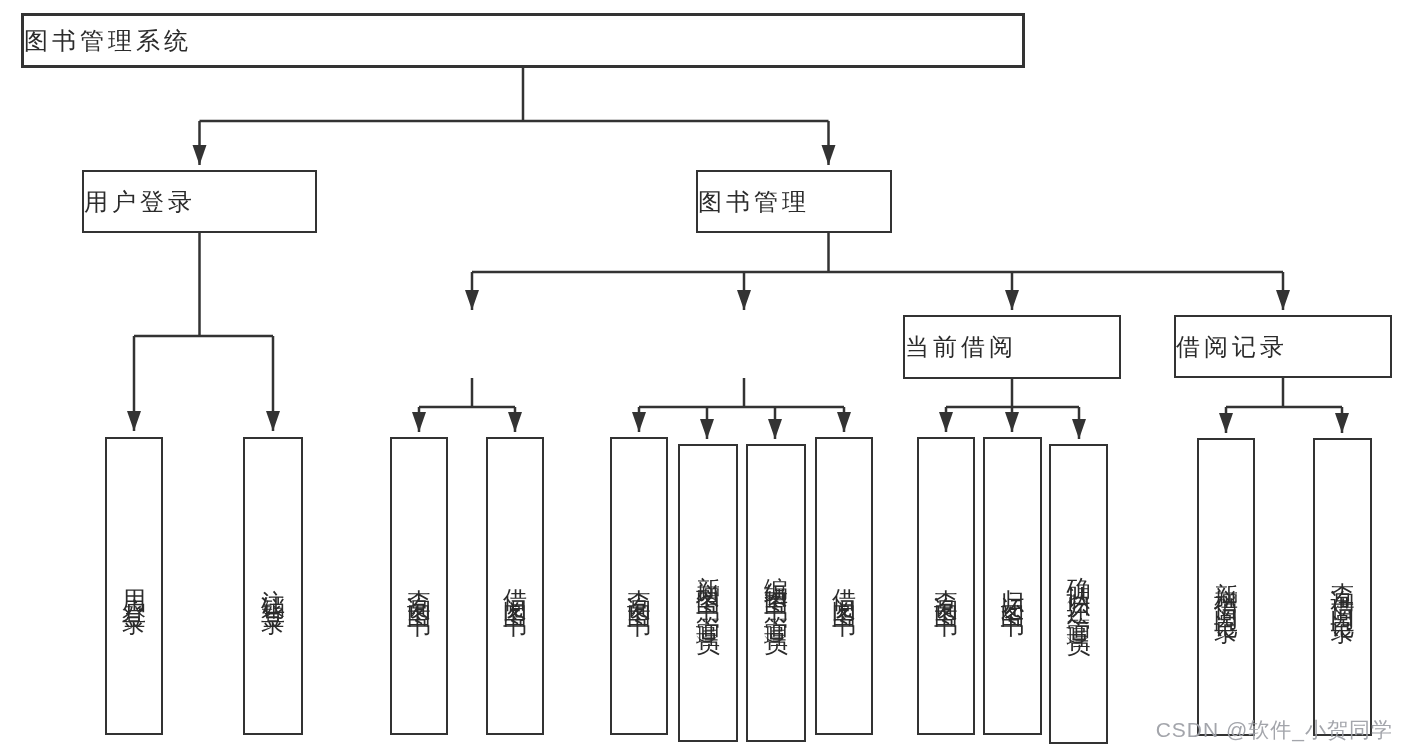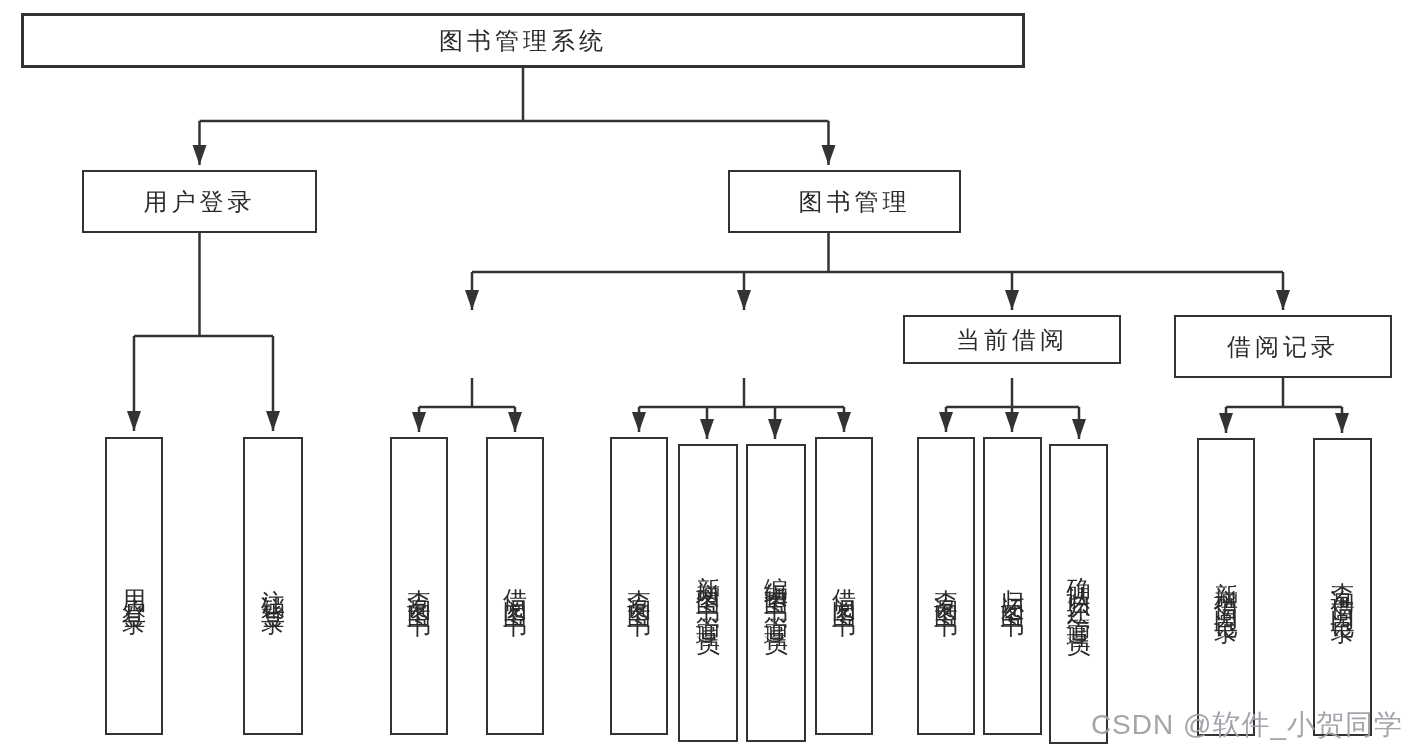--- a/index.html
+++ b/index.html
@@ -23,21 +23,20 @@
     width: 1405px;
     height: 747px;
   }
   .hbox {
     position: absolute;
     box-sizing: border-box;
     border: 2.5px solid #333333;
     background: #ffffff;
     display: flex;
     align-items: center;
-    justify-content: center;
   }
   .hbox.root {
     border-width: 3px;
   }
   .hbox .lbl {
     font-size: 24px;
     letter-spacing: 4px;
     white-space: nowrap;
   }
   .vbox {
@@ -54,23 +53,23 @@
   .vbox .lbl {
     writing-mode: vertical-rl;
     text-orientation: mixed;
     font-size: 24px;
     letter-spacing: 8px;
     line-height: 1;
     white-space: nowrap;
   }
   #watermark {
     position: absolute;
-    right: 2px;
+    right: 12px;
     bottom: 3px;
-    font-size: 28px;
+    font-size: 21px;
     color: rgba(158, 160, 166, 0.95);
     letter-spacing: 1px;
     white-space: nowrap;
     z-index: 5;
   }
 </style>
 </head>
 <body>
 
 <div id="stage">
@@ -125,25 +124,25 @@
     </g>
   </svg>
 
   <div class="hbox root" style="left:21px; top:13px; width:1004px; height:55px;">
     <span class="lbl">图书管理系统</span>
   </div>
 
   <div class="hbox" style="left:82px; top:170px; width:235px; height:63px;">
     <span class="lbl">用户登录</span>
   </div>
-  <div class="hbox" style="left:728px; top:170px; width:233px; height:63px;padding-left:20px;">
+  <div class="hbox" style="left:696px; top:170px; width:196px; height:63px;">
     <span class="lbl">图书管理</span>
   </div>
 
-  <div class="hbox" style="left:903px; top:315px; width:218px; height:49px;">
+  <div class="hbox" style="left:903px; top:315px; width:218px; height:64px;">
     <span class="lbl">当前借阅</span>
   </div>
   <div class="hbox" style="left:1174px; top:315px; width:218px; height:63px;">
     <span class="lbl">借阅记录</span>
   </div>
 
   <div class="vbox" style="left:105px; top:437px;">
     <span class="lbl">用户登录</span>
   </div>
   <div class="vbox" style="left:243px; top:437px; width:60px;">

